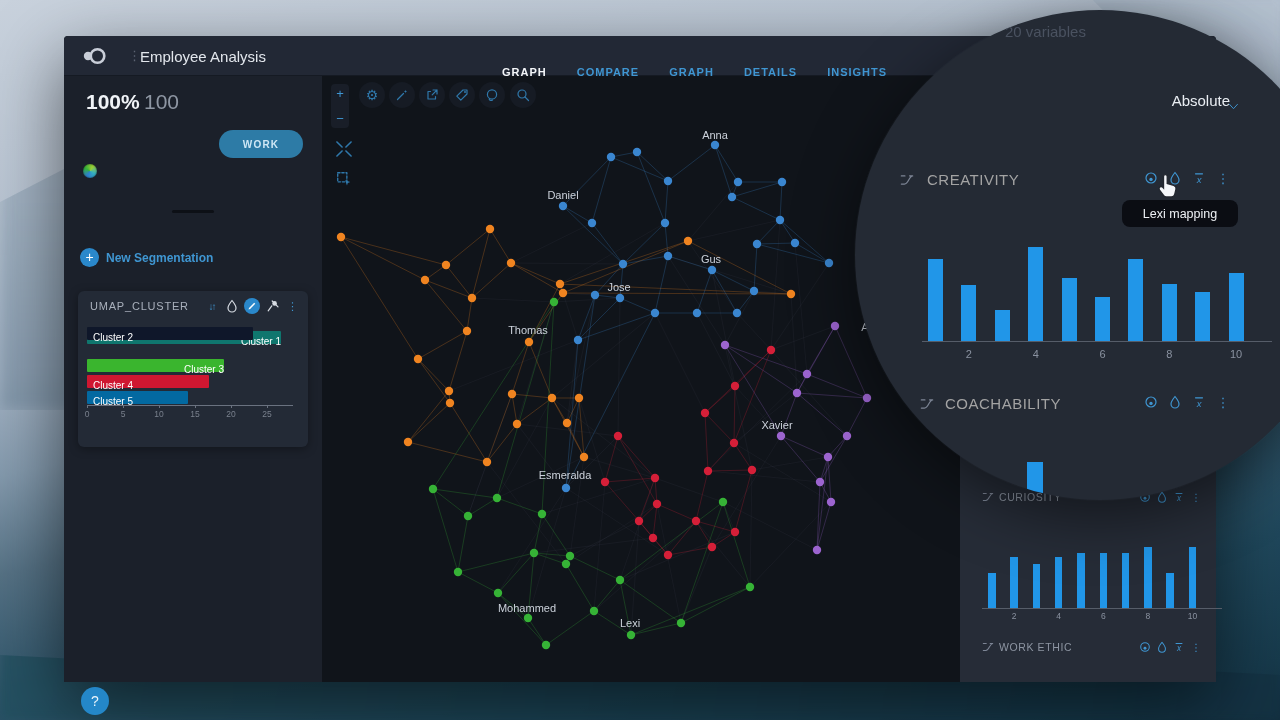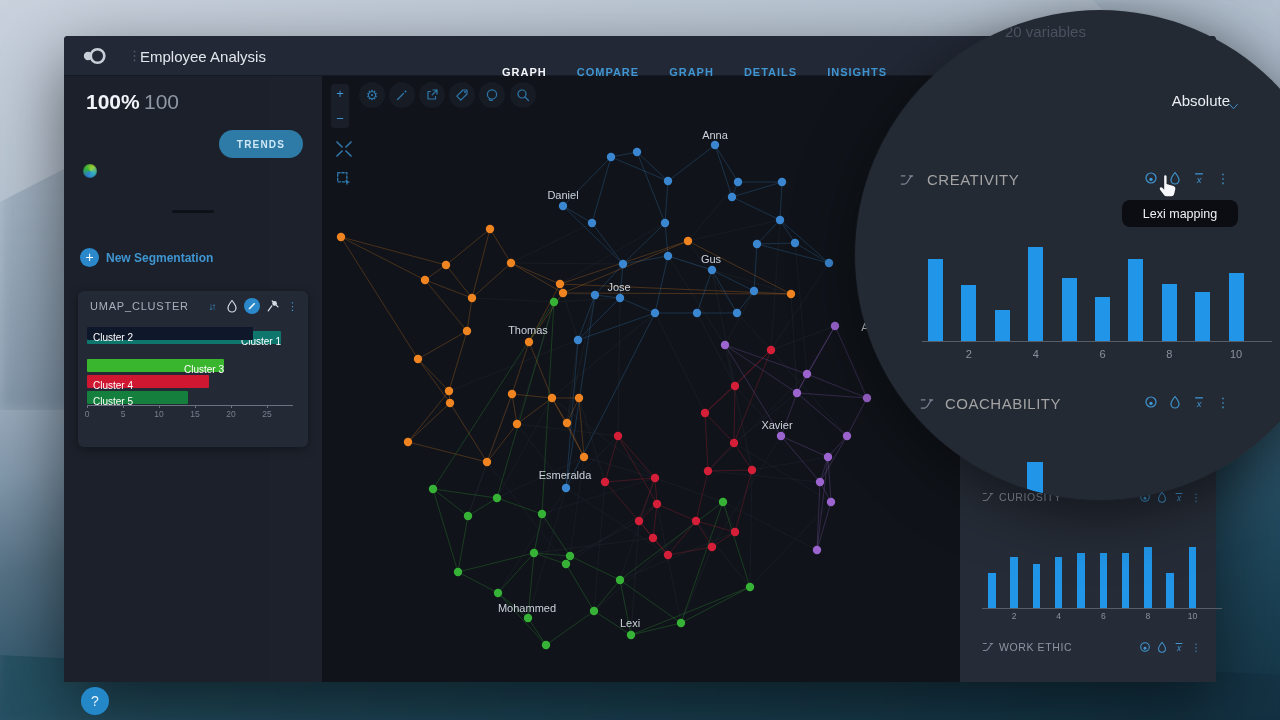--- a/index.html
+++ b/index.html
@@ -105,21 +105,21 @@
           <div class="tab">COMPARE</div>
           <div class="tab">GRAPH</div>
           <div class="tab">DETAILS</div>
           <div class="tab">INSIGHTS</div>
         </div>
     </div>
 
     <div class="abs sidebar">
       <div class="abs stat-pct">100%</div>
       <div class="abs stat-count">100</div>
-      <div class="abs clear-btn">TRENDS</div>
+      <div class="abs clear-btn">WORK</div>
       <div class="abs palette"></div>
       <div class="abs divider"></div>
       <div class="abs newseg-circle">+</div>
       <div class="abs newseg-label">New Segmentation</div>
 
       <div class="abs segcard">
         <div class="abs segcard-title">UMAP_CLUSTER</div>
         <div class="abs segcard-icons">
           <span class="ic ic-sort">↓↑</span>
           <span class="ic ic-light">
@@ -138,21 +138,21 @@
                 <path d="M5.8 6.8 L2.2 11.8 M6.2 2 l5.8 5.8"></path>
               </svg>
             </span>
           <span class="ic ic-blue" style="font-size:11px;">⋮</span>
         </div>
         <div class="abs clusterbars" id="clusterbars">
             <div class="cbar" style="left: 0px; top: 4px; width: 194px; background: #0f766e; text-align: right;"><span>Cluster 1</span></div>
             <div class="cbar" style="left: 0px; top: 0; width: 166px; background: #0f172a;"><span>Cluster 2</span></div>
             <div class="cbar" style="left: 0px; top: 32px; width: 137px; background: rgb(58, 181, 46); text-align: right;"><span>Cluster 3</span></div>
             <div class="cbar" style="left: 0px; top: 48px; width: 122px; background: rgb(207, 23, 49);"><span>Cluster 4</span></div>
-            <div class="cbar" style="left: 0px; top: 64px; width: 101px; background: #15803d;"><span>Cluster 5</span></div>
+            <div class="cbar" style="left: 0px; top: 64px; width: 101px; background: #0369a1;"><span>Cluster 5</span></div>
             <div class="caxis"></div>
             <div class="cstub" style="left: 0px;"></div>
             <div class="ctick" style="left: 0px;">0</div>
             <div class="cstub" style="left: 36px;"></div>
             <div class="ctick" style="left: 36px;">5</div>
             <div class="cstub" style="left: 72px;"></div>
             <div class="ctick" style="left: 72px;">10</div>
             <div class="cstub" style="left: 108px;"></div>
             <div class="ctick" style="left: 108px;">15</div>
             <div class="cstub" style="left: 144px;"></div>

